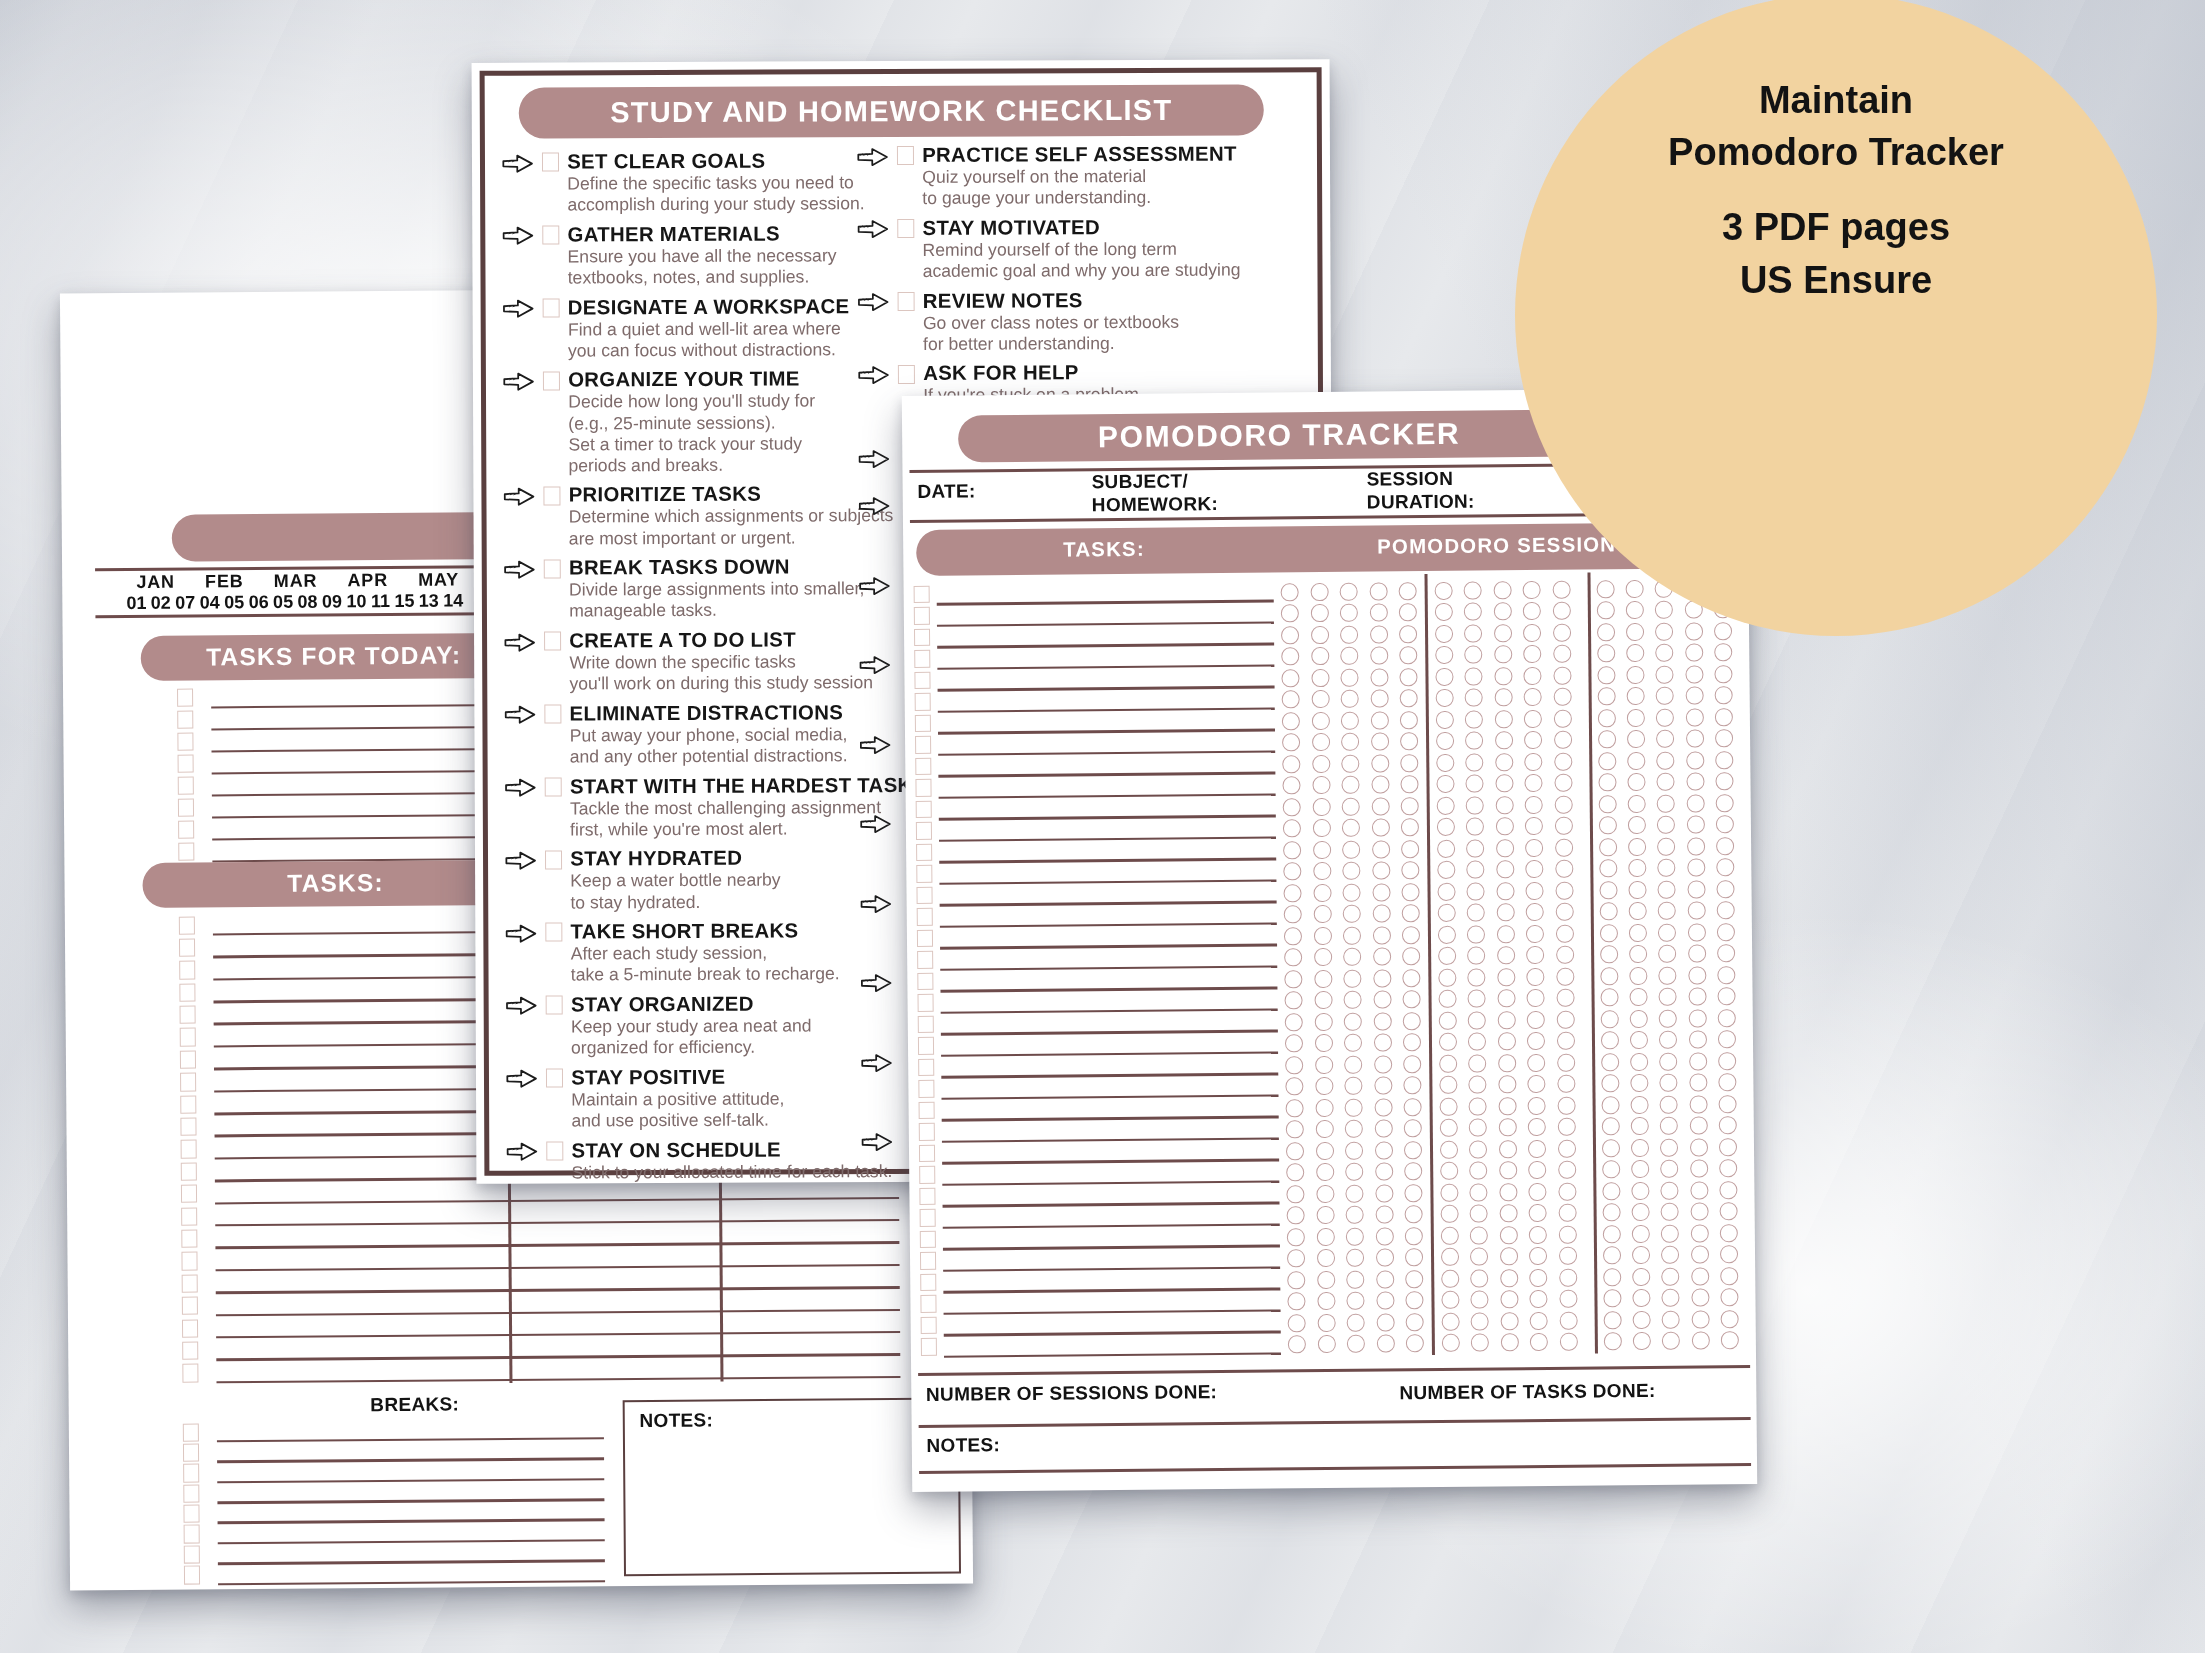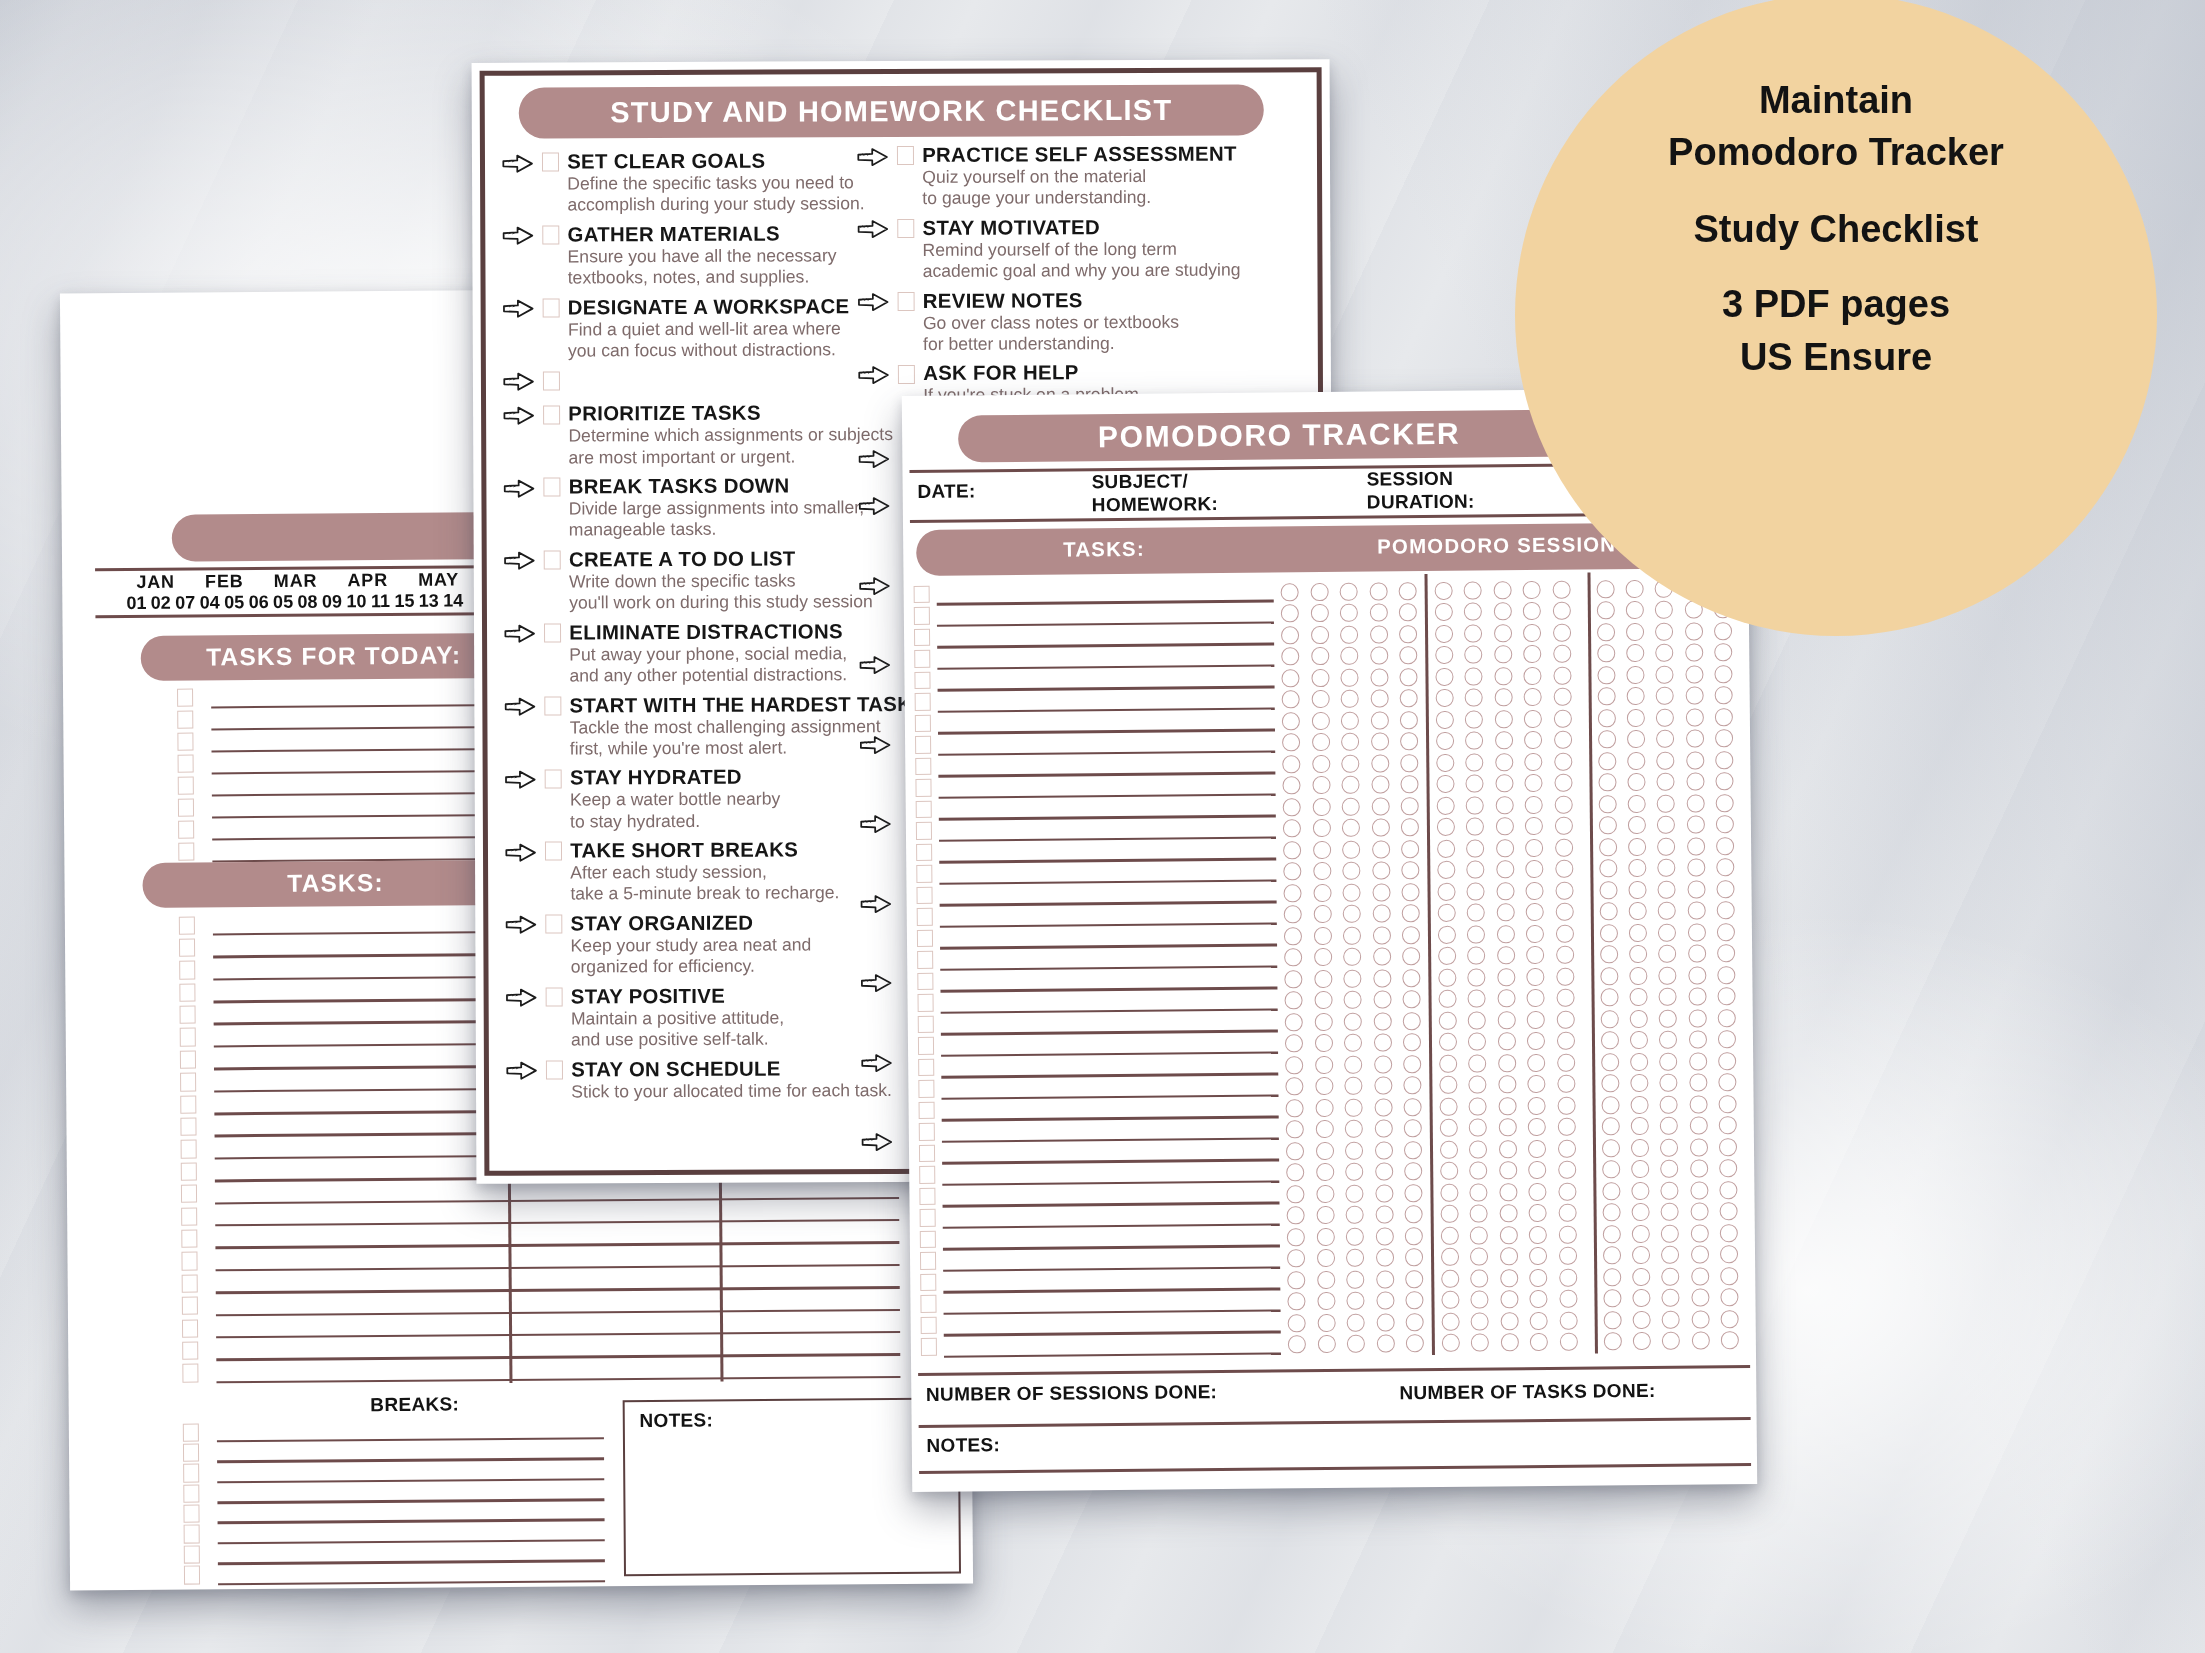--- a/index.html
+++ b/index.html
@@ -285,20 +285,27 @@
             <div class="cl-desc" style="font-size: 17.6px; line-height: 1.2; color: rgb(126, 107, 107);">Find a quiet and well-lit area where</div>
             <div class="cl-desc" style="font-size: 17.6px; line-height: 1.2; color: rgb(126, 107, 107);">you can focus without distractions.</div>
           </div>
         </div>
         <div class="cl-item" style="margin-bottom: 6.5px;">
           <span class="cl-arrow"><svg viewBox="0 0 46 30" width="34" height="22">
               <path d="M3 11.5 L22 10.5 L22 4 L42 15 L22 26 L22 19.5 L3 18.5 Z" fill="#fff" stroke="#1c1c1c" stroke-width="2.4" stroke-linejoin="round"></path>
               <path d="M5 12.5 l4 -2 M10 12.5 l4 -2 M15 12.5 l4 -2" fill="none" stroke="#1c1c1c" stroke-width="1.2"></path>
             </svg></span>
           <span class="cl-box" style="border: 1.6px solid rgb(220, 198, 192);"></span>
+          <div>
+            <div class="cl-title" style="font-size: 20.4px; line-height: 1.18;">ORGANIZE YOUR TIME</div>
+            <div class="cl-desc" style="font-size: 17.6px; line-height: 1.2; color: rgb(126, 107, 107);">Decide how long you'll study for</div>
+            <div class="cl-desc" style="font-size: 17.6px; line-height: 1.2; color: rgb(126, 107, 107);">(e.g., 25-minute sessions).</div>
+            <div class="cl-desc" style="font-size: 17.6px; line-height: 1.2; color: rgb(126, 107, 107);">Set a timer to track your study</div>
+            <div class="cl-desc" style="font-size: 17.6px; line-height: 1.2; color: rgb(126, 107, 107);">periods and breaks.</div>
+          </div>
         </div>
         <div class="cl-item" style="margin-bottom: 6.5px;">
           <span class="cl-arrow"><svg viewBox="0 0 46 30" width="34" height="22">
               <path d="M3 11.5 L22 10.5 L22 4 L42 15 L22 26 L22 19.5 L3 18.5 Z" fill="#fff" stroke="#1c1c1c" stroke-width="2.4" stroke-linejoin="round"></path>
               <path d="M5 12.5 l4 -2 M10 12.5 l4 -2 M15 12.5 l4 -2" fill="none" stroke="#1c1c1c" stroke-width="1.2"></path>
             </svg></span>
           <span class="cl-box" style="border: 1.6px solid rgb(220, 198, 192);"></span>
           <div>
             <div class="cl-title" style="font-size: 20.4px; line-height: 1.18;">PRIORITIZE TASKS</div>
             <div class="cl-desc" style="font-size: 17.6px; line-height: 1.2; color: rgb(126, 107, 107);">Determine which assignments or subjects</div>
@@ -1235,18 +1242,17 @@
     <span class="blabel" style="left:14.7px;top:988px;font-size:19px;">NUMBER OF SESSIONS DONE:</span>
     <span class="blabel" style="left:488px;top:991px;font-size:19px;">NUMBER OF TASKS DONE:</span>
     <div class="hline" style="left: 6.5px; top: 1029px; width: 832px; background: rgb(109, 75, 75);"></div>
     <span class="blabel" style="left:14.7px;top:1039px;font-size:19px;">NOTES:</span>
     <div class="hline" style="left: 6.5px; top: 1075px; width: 832px; background: rgb(109, 75, 75);"></div>
   </div>
 
   <div id="badge" style="position: absolute; left: 1515px; top: -6.5px; width: 642px; height: 642px; border-radius: 50%; display: flex; flex-direction: column; align-items: center; padding-top: 80px; box-sizing: border-box; font-weight: bold; font-size: 38px; line-height: 1.38; text-align: center; background: rgb(242, 211, 160); color: rgb(19, 19, 19);">
       <div class="badge-line">Maintain</div>
       <div class="badge-line">Pomodoro Tracker</div>
-      <div class="badge-line" style="margin-top: 24.5px;">Study Checklist</div>
       <div class="badge-line" style="margin-top: 23px;">3 PDF pages</div>
       <div class="badge-line">US Ensure</div>
     </div>
 </div>
 
 
 </body></html>

